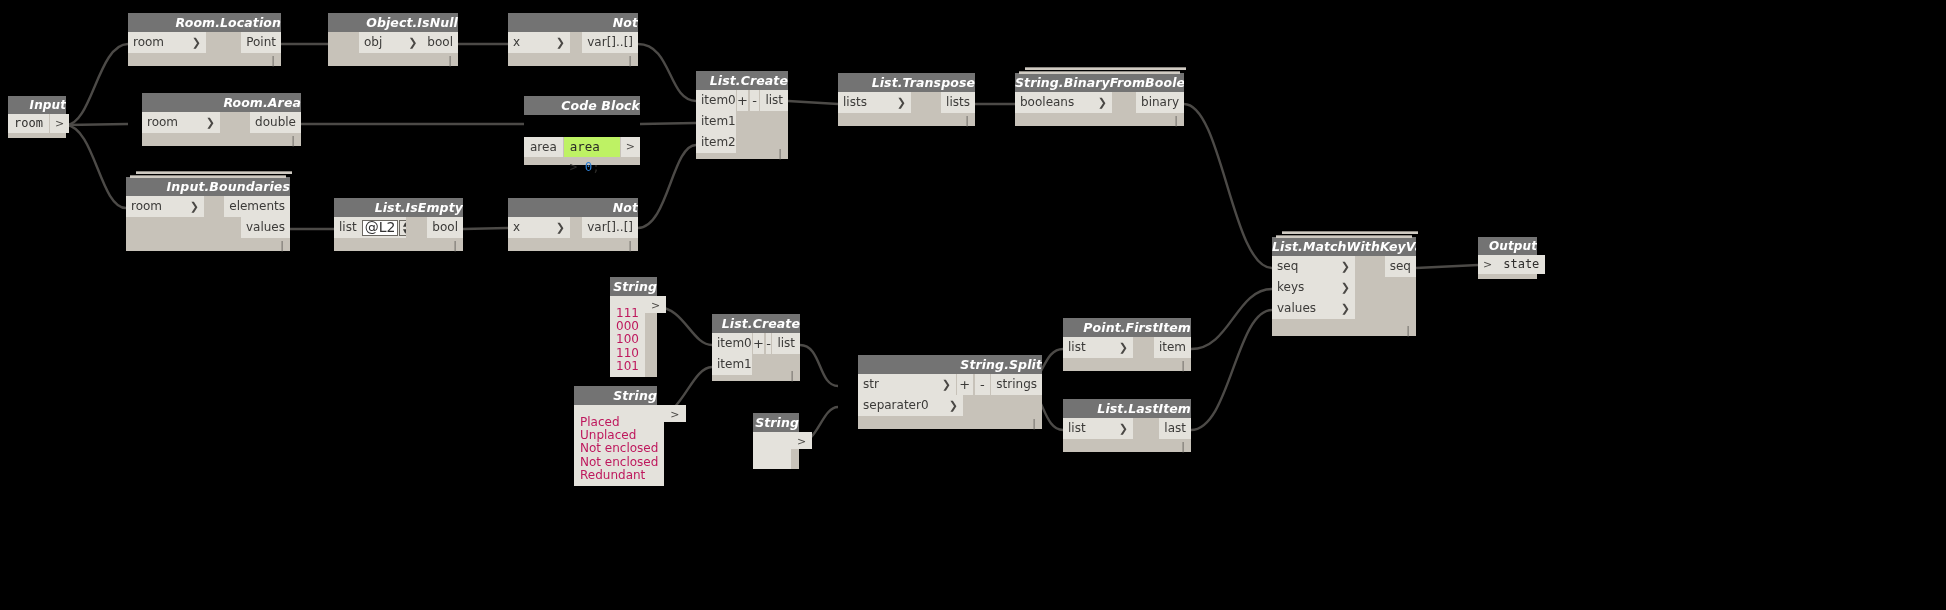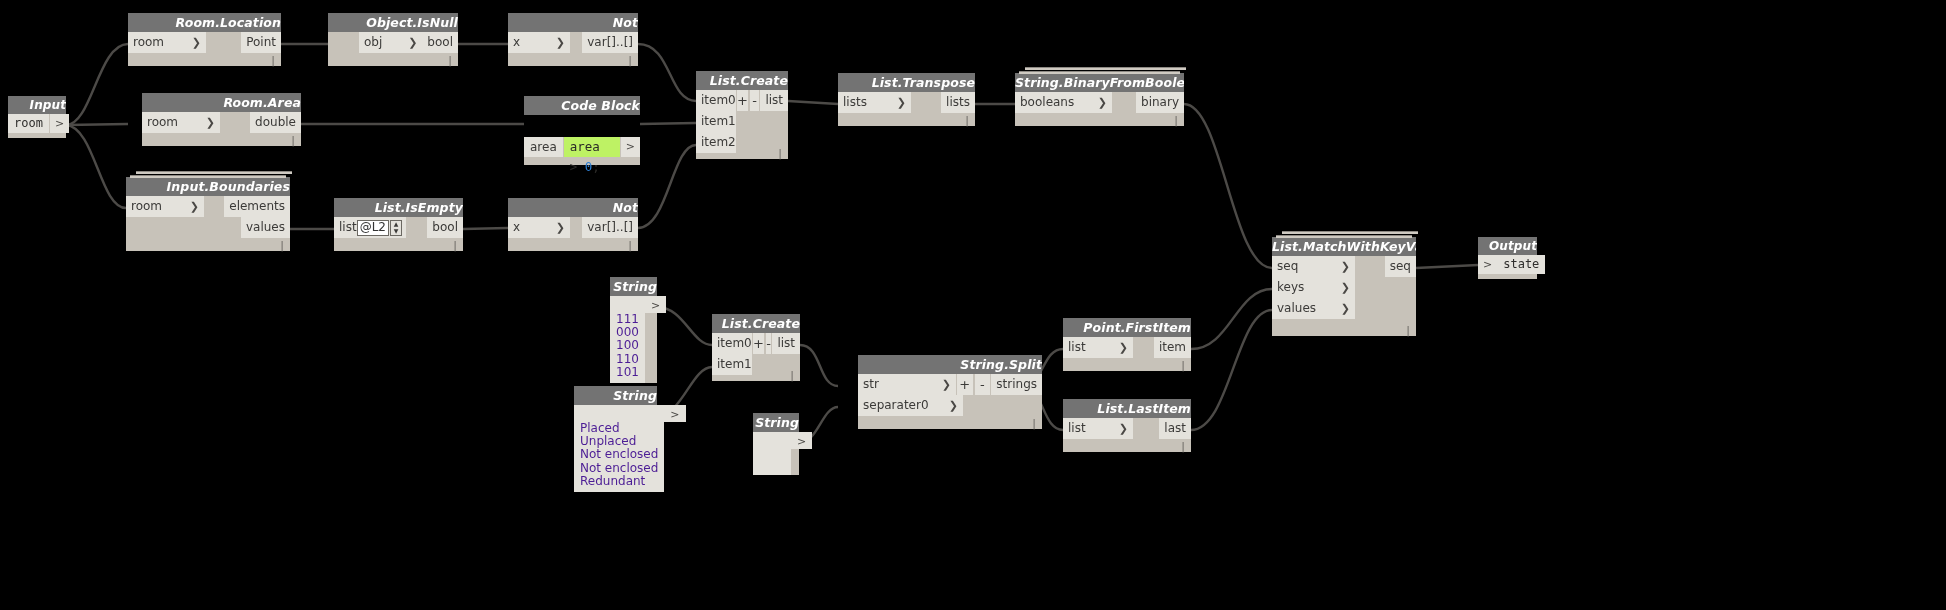--- a/index.html
+++ b/index.html
@@ -31,22 +31,22 @@
   .port.out{justify-content:flex-end;background:#e4e2dc;}
   .chev{font-size:11px;font-weight:bold;color:#4a4845;margin-left:8px;}
   .gap{flex:1;background:#c7c2b9;}
   .pm{background:#e4e2dc;color:#3b3a38;font-size:13px;width:17px;
       text-align:center;line-height:21px;border-left:1px solid #c7c2b9;
       border-right:1px solid #c7c2b9;}
   .foot{height:13px;background:#c7c2b9;position:relative;}
   .foot::after{content:"|";position:absolute;right:6px;bottom:-1px;
       font-size:11px;color:#6b6862;line-height:13px;}
   .lvl{
-    background:#fff;border:1px solid #6b6862;font-size:12px;color:#333;
-    padding:0 2px;line-height:13px;height:14px;
+    background:#fff;border:1px solid #6b6862;font-size:14px;color:#333;
+    padding:0 2px;margin-left:5px;line-height:13px;height:14px;
     display:inline-flex;align-items:center;
   }
   .spin{display:inline-flex;flex-direction:column;margin-left:1px;
         border:1px solid #6b6862;background:#e4e2dc;height:14px;width:10px;
         justify-content:space-around;align-items:center;}
   .spin span{font-size:6px;line-height:6px;color:#3b3a38;}
 
   
   .io .title{height:18px;line-height:18px;font-size:12px;}
   .io .ibody{display:flex;background:#c7c2b9;height:19px;align-items:stretch;}
@@ -62,21 +62,21 @@
   .cb .cbcode{background:#bef264;font-family:"DejaVu Sans Mono","Liberation Mono",monospace;
               font-size:12.5px;color:#2b2a28;line-height:20px;padding:0 6px;
               border-left:1px solid #c7c2b9;}
   .cb .cbcode .num{color:#2d7fd4;}
   .cb .cbout{background:#e4e2dc;font-size:11px;color:#4a4845;line-height:20px;
              padding:0 5px;border-left:1px solid #c7c2b9;}
   .cb .cbfoot{height:8px;background:#c7c2b9;}
 
   
   .str .sbody{display:flex;background:#c7c2b9;}
-  .str .lines{background:#e4e2dc;font-size:12px;color:#4c1d95;padding:17px 6px 4px 6px;
+  .str .lines{background:#e4e2dc;font-size:12px;color:#be185d;padding:11px 6px 4px 6px;
               line-height:13.2px;white-space:pre;}
   .str .arrcol{background:#e4e2dc;font-size:11px;color:#4a4845;padding:2px 6px 0 6px;
                align-self:flex-start;line-height:15px;}
   .str .fill{flex:1;background:#c7c2b9;}
   .str.empty .lines{min-height:22px;min-width:26px;}
 </style>
 </head>
 <body>
 
 <div id="canvas">

